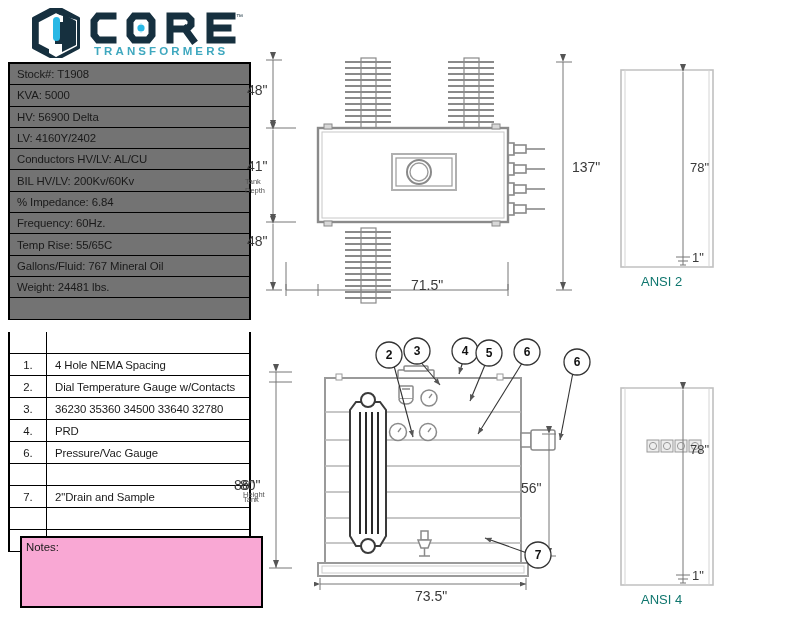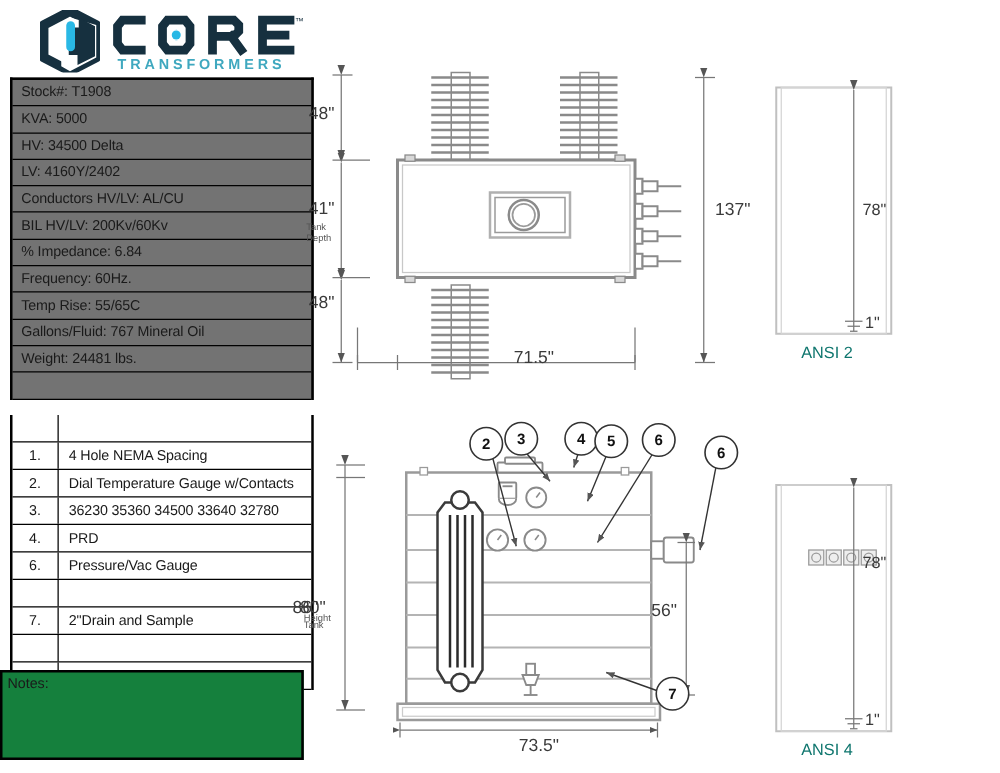--- a/index.html
+++ b/index.html
@@ -22,22 +22,22 @@
   #item-table{position:absolute;left:8px;top:332px;width:243px;
       border:2px solid #000;border-top:none;border-bottom:none;box-sizing:border-box;background:#fff;}
   .item-row{height:22px;border-bottom:1.6px solid #000;box-sizing:border-box;
       display:flex;align-items:center;font-size:11.4px;}
   .item-no{width:36px;flex:none;text-align:center;border-right:1.6px solid #000;
       height:100%;display:flex;align-items:center;justify-content:center;}
   .item-txt{padding-left:8px;white-space:nowrap;letter-spacing:-0.1px;}
   .item-row.blank .item-no{color:transparent;}
 
   
-  #notes-box{position:absolute;left:0;top:536px;width:243px;height:72px;
-      border:2px solid #000;box-sizing:border-box;background:#15803d;}
+  #notes-box{position:absolute;left:20px;top:536px;width:243px;height:72px;
+      border:2px solid #000;box-sizing:border-box;background:#f9a8d4;}
   #notes-label{position:absolute;left:4px;top:3px;font-size:11.4px;}
 
   
   #sheet{position:absolute;left:0;top:0;width:800px;height:618px;pointer-events:none;}
 
   
   .dim{position:absolute;font-size:14px;color:#3a3a3a;white-space:nowrap;
        font-family:"Liberation Sans",sans-serif;}
   .dim.sm{font-size:13px;}
   .sub{position:absolute;font-size:7.5px;color:#555;line-height:8.5px;white-space:nowrap;}
@@ -66,21 +66,21 @@
     <rect x="48" y="18" width="14" height="8" fill="#ffffff"></rect>
     <circle cx="55" cy="22" r="3.6" fill="#29b8e5"></circle>
     <text x="150" y="13" font-family="Liberation Sans, sans-serif" font-size="7" fill="#16303f">™</text>
     <text x="8" y="49" font-family="Liberation Sans, sans-serif" font-size="11.5" letter-spacing="3.1" fill="#3fa8bf" font-weight="bold">TRANSFORMERS</text>
   </svg>
 </div>
 
 <div id="spec-table">
   <div class="spec-row">Stock#: T1908</div>
   <div class="spec-row">KVA: 5000</div>
-  <div class="spec-row">HV: 34500 Delta</div>
+  <div class="spec-row">HV: 56900 Delta</div>
   <div class="spec-row">LV: 4160Y/2402</div>
   <div class="spec-row">Conductors HV/LV: AL/CU</div>
   <div class="spec-row">BIL HV/LV: 200Kv/60Kv</div>
   <div class="spec-row">% Impedance: 6.84</div>
   <div class="spec-row">Frequency: 60Hz.</div>
   <div class="spec-row">Temp Rise: 55/65C</div>
   <div class="spec-row">Gallons/Fluid: 767 Mineral Oil</div>
   <div class="spec-row">Weight: 24481 lbs.</div>
   <div class="spec-row"></div>
 </div>

